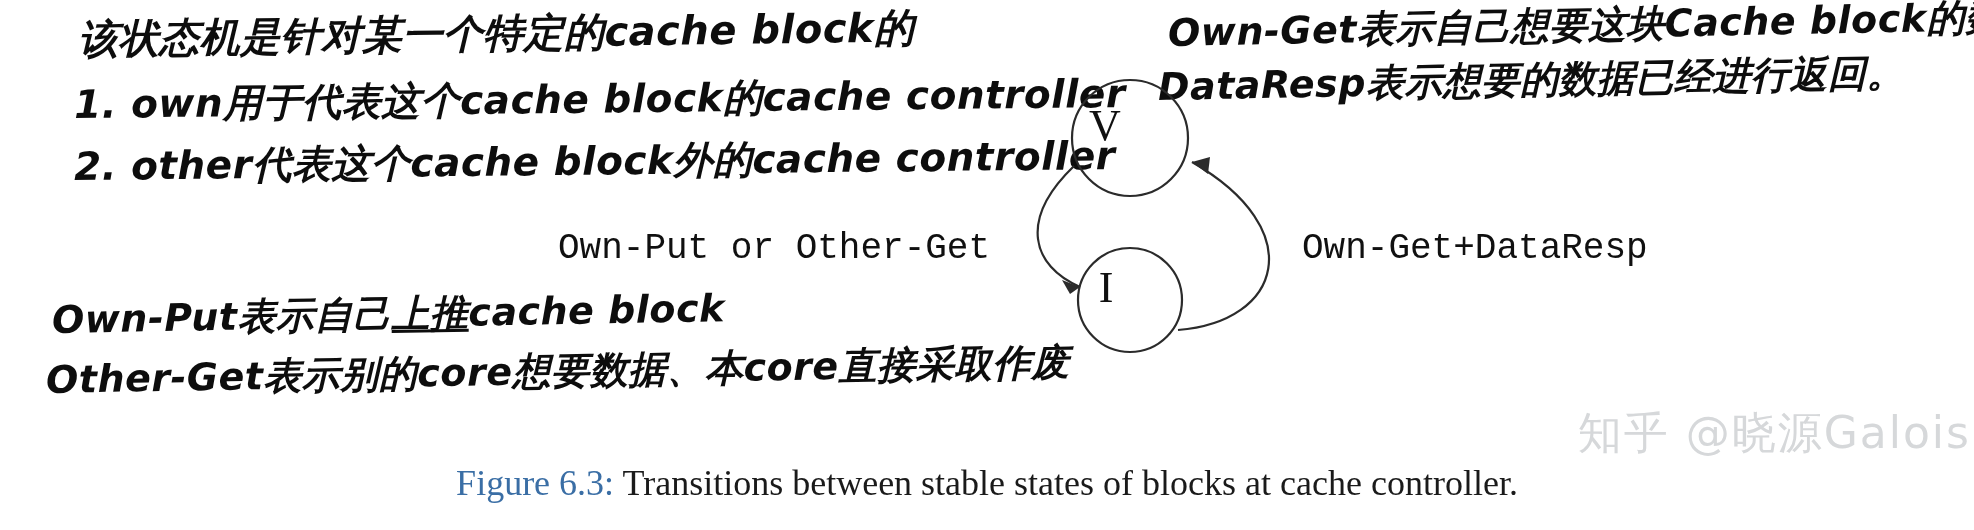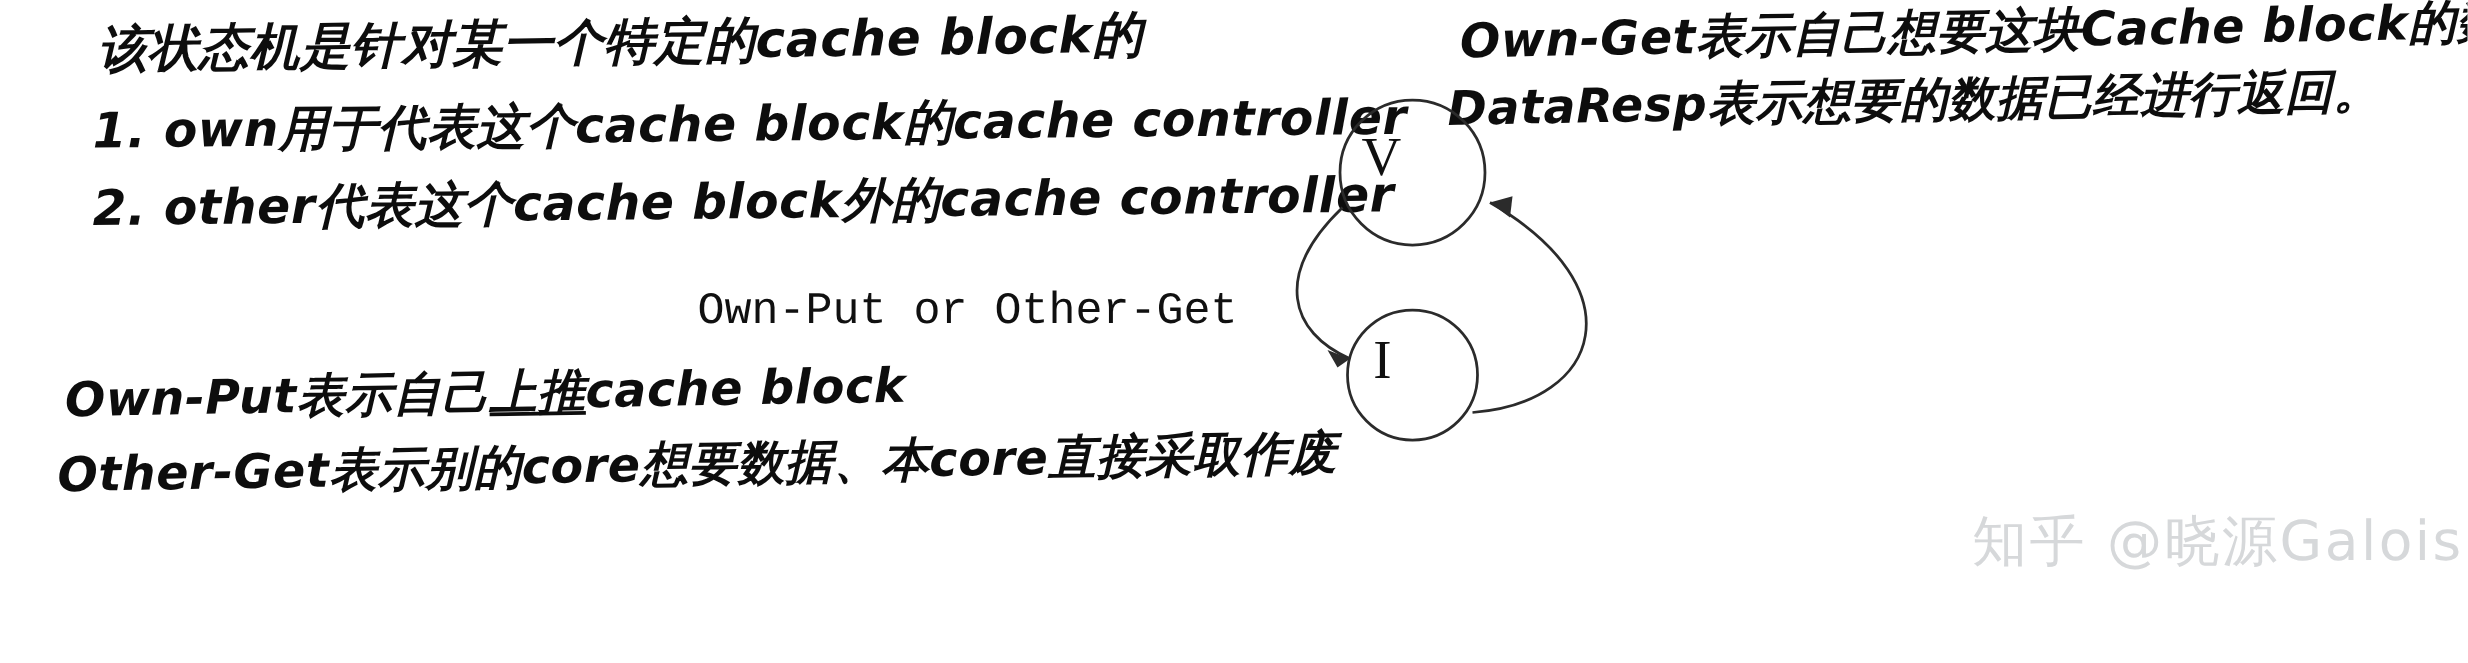--- a/index.html
+++ b/index.html
@@ -126,36 +126,38 @@
   <div class="hand" id="hand-ownput"><span>Own-Put表示自己</span><span class="u">上推</span><span>cache block</span></div>
 
   <div class="hand" id="hand-otherget">Other-Get表示别的core想要数据、本core直接采取作废</div>
 
   <div class="hand" id="hand-ownget">Own-Get表示自己想要这块Cache block的数据。</div>
 
   <div class="hand" id="hand-dataresp">DataResp表示想要的数据已经进行返回。</div>
 
   <div class="serif-label" id="label-left-edge">Own-Put or Other-Get</div>
 
+  <div class="serif-label" id="label-right-edge">Own-Get+DataResp</div>
 
   <div id="diagram">
     <svg width="330" height="300" viewBox="0 0 330 300">
 
       <circle cx="120" cy="68" r="58" fill="none" stroke="#2b2b2b" stroke-width="2.2"></circle>
 
       <circle cx="120" cy="230" r="52" fill="none" stroke="#2b2b2b" stroke-width="2.2"></circle>
 
       <path d="M 64 96 C 8 150, 22 196, 70 217" fill="none" stroke="#2b2b2b" stroke-width="2.2"></path>
       <polygon points="70,217 52,210 60,224" fill="#2b2b2b"></polygon>
 
       <path d="M 168 260 C 272 252, 300 160, 182 92" fill="none" stroke="#2b2b2b" stroke-width="2.2"></path>
       <polygon points="182,92 198,104 200,87" fill="#2b2b2b"></polygon>
     </svg>
   </div>
 
   <div class="state-letter" id="state-v-letter">V</div>
 
   <div class="state-letter" id="state-i-letter">I</div>
 
+  <div id="caption"><span id="caption-number">Figure 6.3:</span><span> Transitions between stable states of blocks at cache controller.</span></div>
 
   <div id="watermark">知乎 @晓源Galois</div>
 
 </div>
 
 </body></html>

